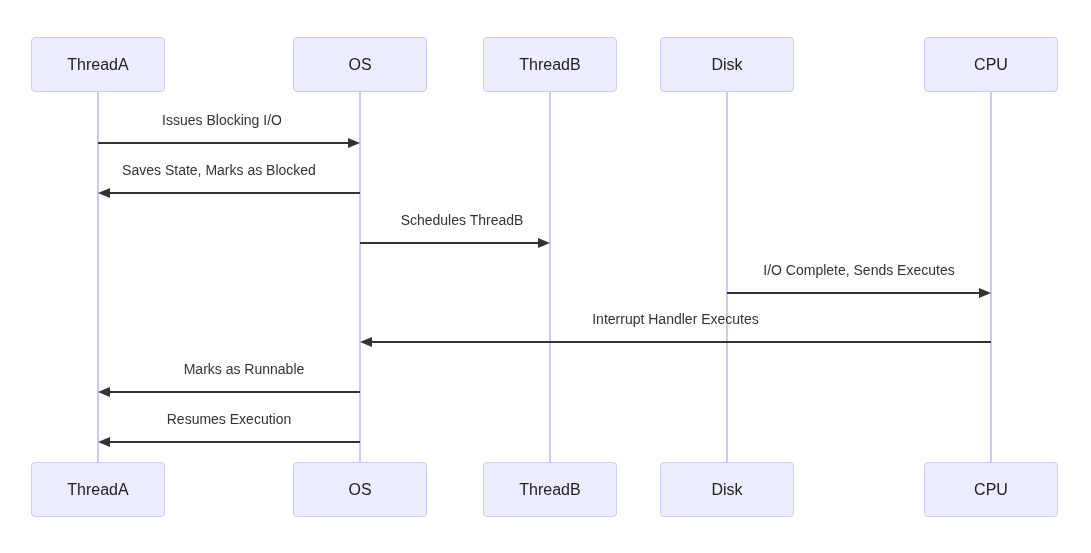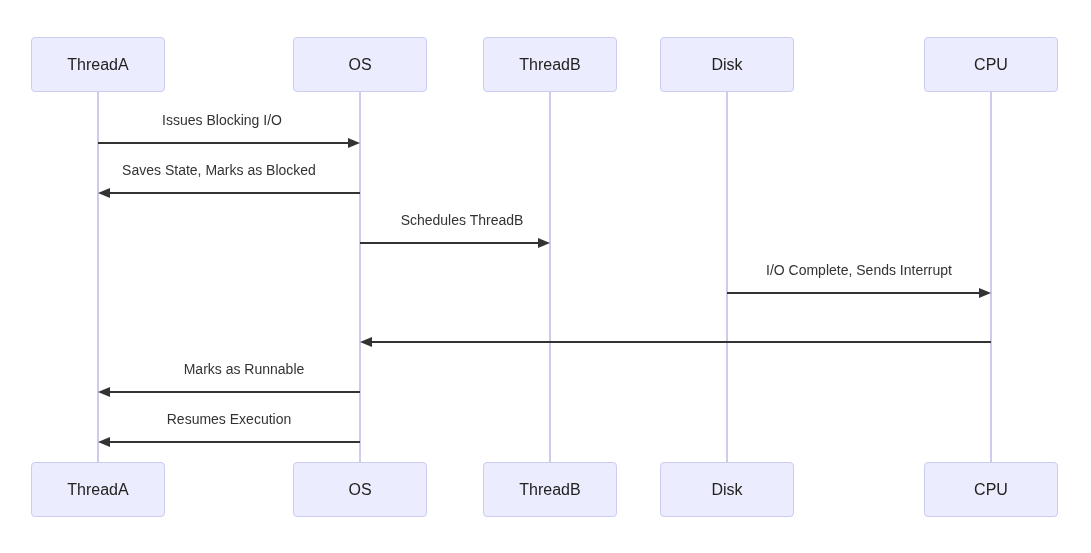--- a/index.html
+++ b/index.html
@@ -97,25 +97,26 @@
   <div class="msg-label" style="left:88px; top:160px; width:262px">Saves State, Marks as Blocked</div>
   <div class="arrow-line dir-left" style="left:110px; top:192px; width:250px">
       <span class="arrow-head"></span>
     </div>
 
   <div class="msg-label" style="left:360px; top:210px; width:204px">Schedules ThreadB</div>
   <div class="arrow-line dir-right" style="left:360px; top:242px; width:178px">
       <span class="arrow-head"></span>
     </div>
 
-  <div class="msg-label" style="left:727px; top:260px; width:264px">I/O Complete, Sends Interrupt</div>
+  <div class="msg-label" style="left:727px; top:260px; width:264px">I/O Complete, Sends Executes</div>
   <div class="arrow-line dir-right" style="left:727px; top:292px; width:252px">
       <span class="arrow-head"></span>
     </div>
 
+  <div class="msg-label" style="left:360px; top:309px; width:631px">Interrupt Handler Executes</div>
   <div class="arrow-line dir-left" style="left:372px; top:341px; width:619px">
       <span class="arrow-head"></span>
     </div>
 
   <div class="msg-label" style="left:98px; top:359px; width:292px">Marks as Runnable</div>
   <div class="arrow-line dir-left" style="left:110px; top:391px; width:250px">
       <span class="arrow-head"></span>
     </div>
 
   <div class="msg-label" style="left:98px; top:409px; width:262px">Resumes Execution</div>

